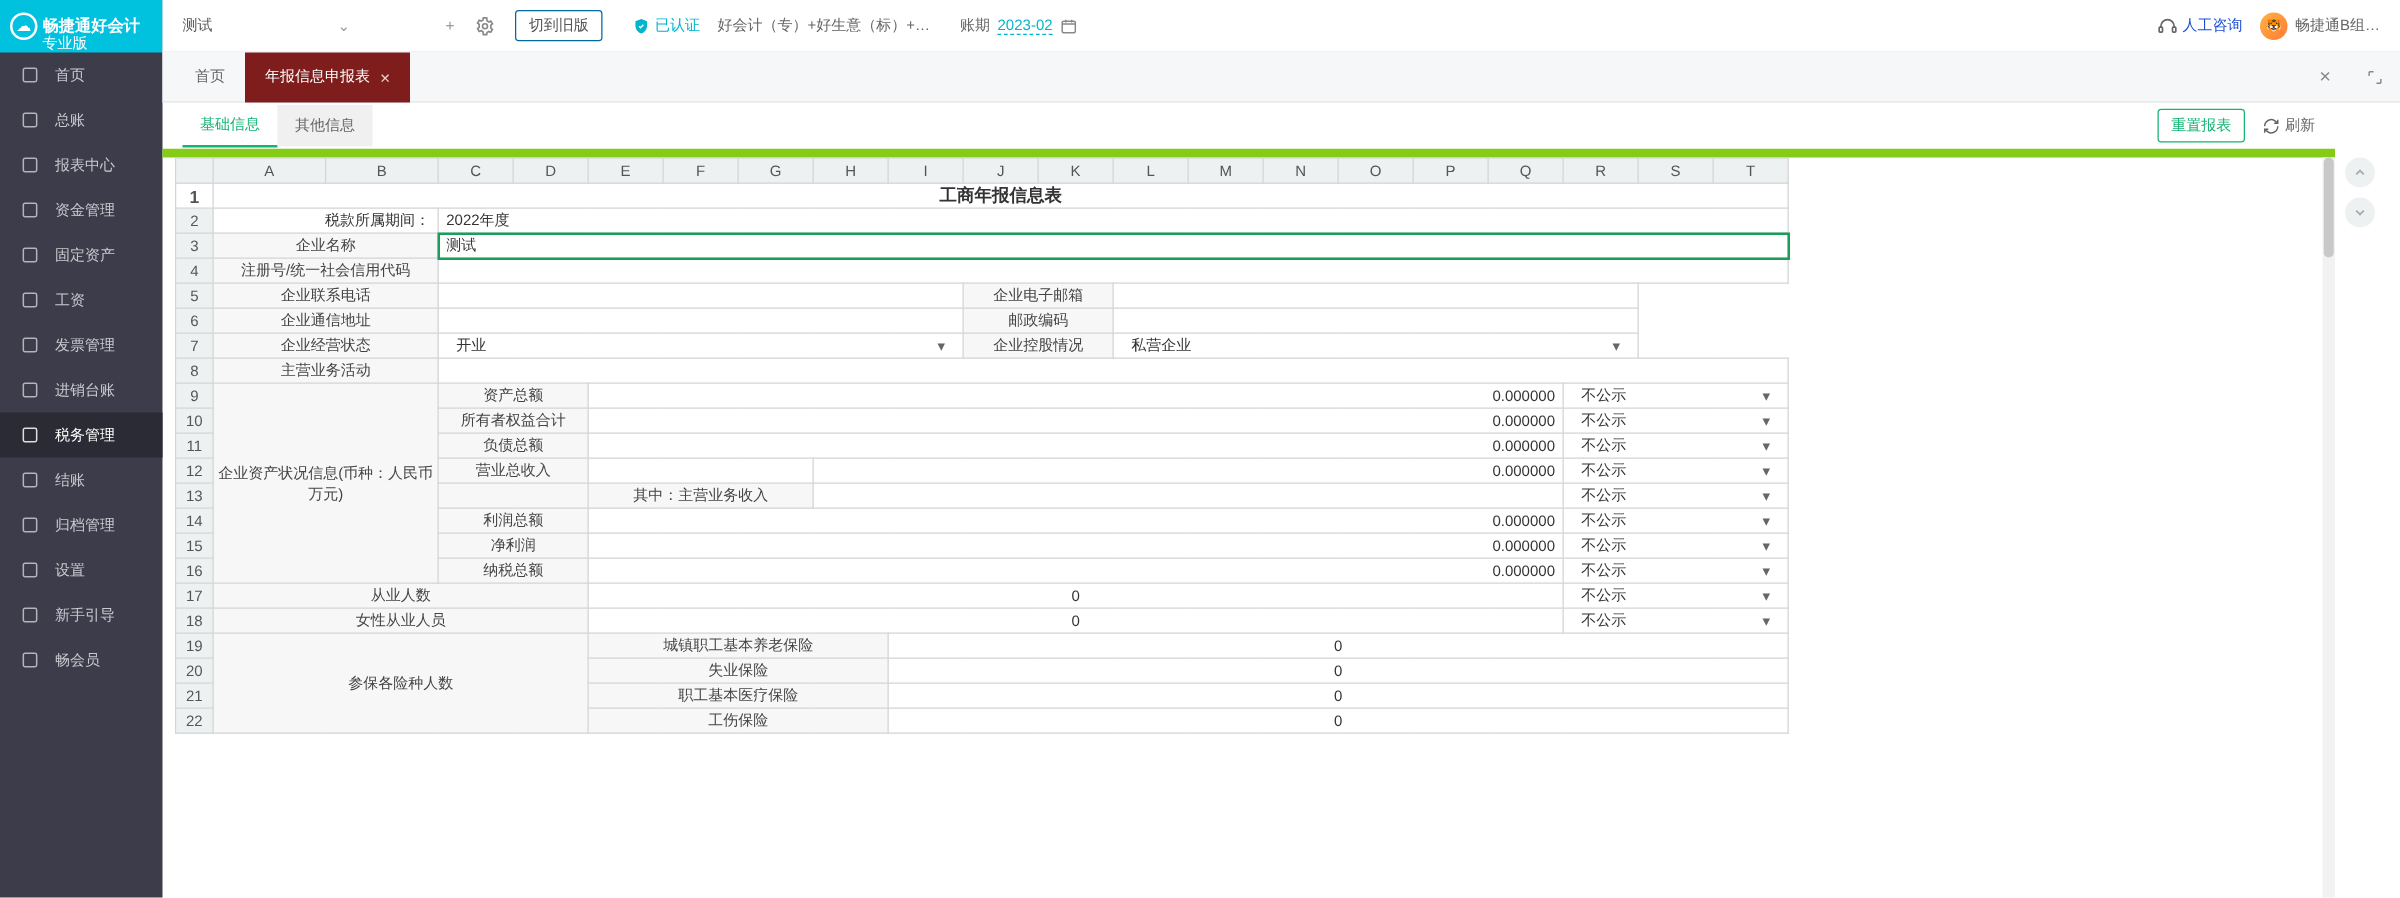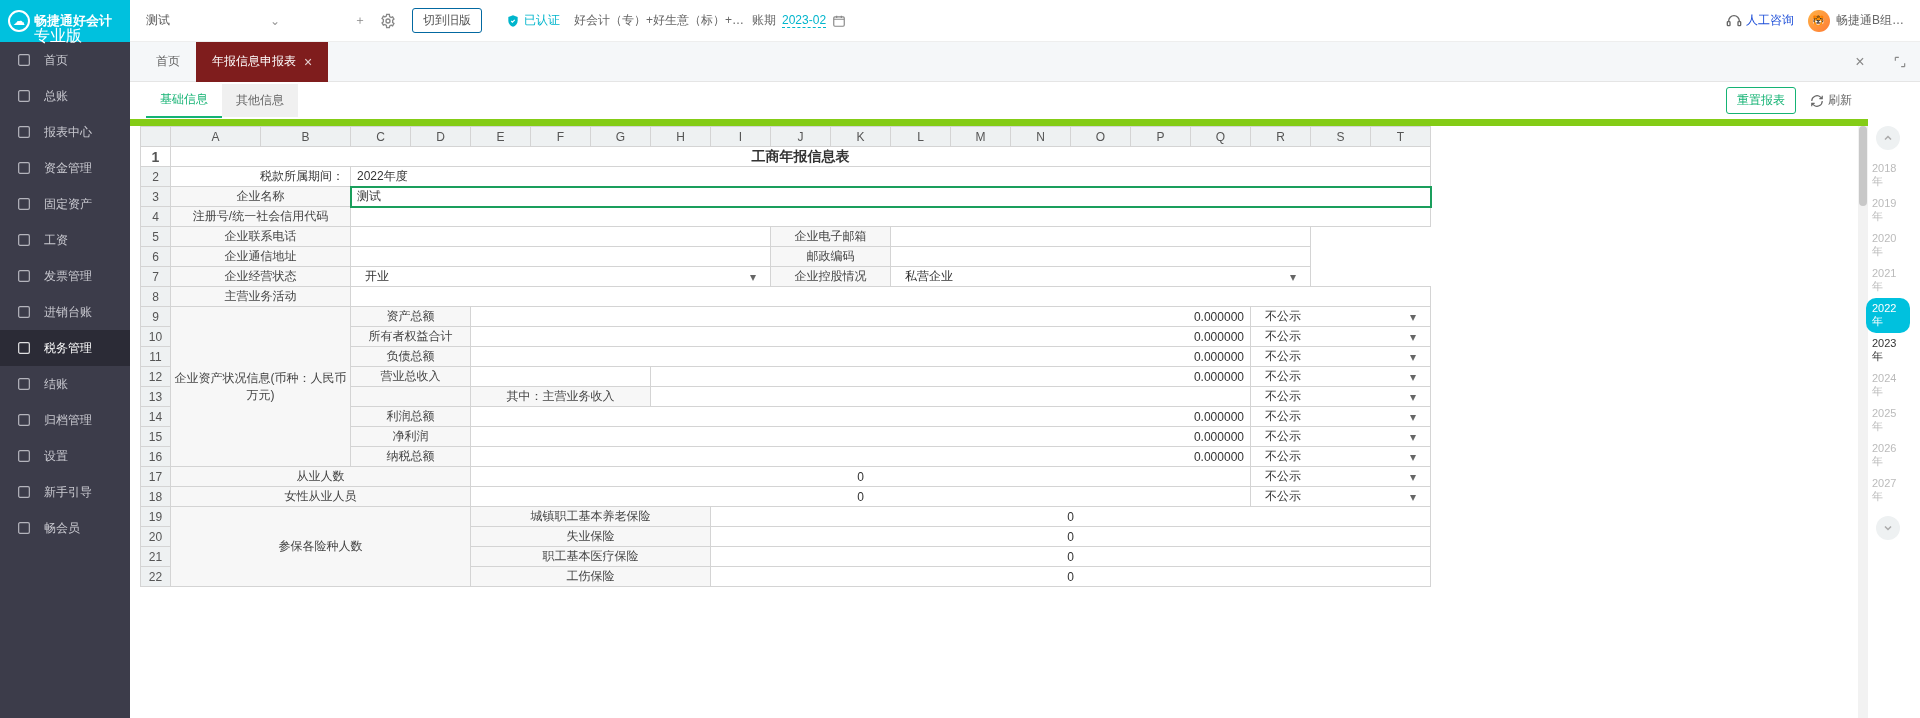--- a/index.html
+++ b/index.html
@@ -3,34 +3,34 @@
 <meta charset="utf-8">
 <style>
 * { margin:0; padding:0; box-sizing:border-box; font-family:"Microsoft YaHei","PingFang SC",Arial,sans-serif; }
 body { background:#fff; overflow:hidden; width:1920px; height:718px; font-size:12px; color:#333; }
 
 
 .sidebar { position:absolute; left:0; top:0; width:130px; height:100%; background:#3c3c4a; color:#c9c9d0; }
 .logo { height:42px; background:#00c1de; color:#fff; display:flex; align-items:center; padding:0 8px; }
 .logo-icon { width:22px;height:22px;border:2px solid #fff;border-radius:50%;display:flex;align-items:center;justify-content:center;font-size:12px;margin-right:4px; }
 .logo-text { font-size:13px; font-weight:bold; }
-.logo-sub { font-size:16px; position:absolute; top:26px; left:34px;font-family:Liberation Serif, serif; }
+.logo-sub { font-size:12px; position:absolute; top:26px; left:34px;font-family:Liberation Serif, serif; }
 .nav-item { height:36px; display:flex; align-items:center; padding:0 16px; cursor:pointer; }
 .nav-item.active { background:#2b2b36; color:#fff; }
 .nav-item .icon { width:16px; margin-right:12px; opacity:.85; display:inline-flex; }
 
 
 .topbar { position:absolute; left:130px; top:0; right:0; height:42px; display:flex; align-items:center; padding:0 16px; background:#fff; border-bottom:1px solid #eee; }
 .acct-select { min-width:200px; color:#555; display:flex; align-items:center; }
 .acct-select .chev { margin-left:100px; color:#999; }
 .tb-btn { width:28px;height:28px;display:flex;align-items:center;justify-content:center;color:#888;cursor:pointer;border-radius:4px; }
 .old-ver { border:1px solid #0369a1;border-radius:3px;padding:3px 10px;margin:0 10px;color:#555;cursor:pointer; }
 .verify { color:#00b5cc; display:flex; align-items:center; margin:0 14px; }
 .verify .shield { margin-right:4px; }
-.plan { color:#666; margin-right:8px; }
+.plan { color:#666; margin-right:24px; }
 .period-label { color:#666; margin-right:6px; }
 .period-val { color:#00b5cc; border-bottom:1px dashed #00b5cc; cursor:pointer; }
 .tb-right { margin-left:auto; display:flex; align-items:center; gap:14px; }
 .svc { display:flex;align-items:center;color:#1d4ed8;cursor:pointer; }
 .svc .hicon { margin-right:4px; }
 .user { display:flex;align-items:center;color:#666;cursor:pointer; }
 .avatar { width:22px;height:22px;border-radius:50%;background:linear-gradient(135deg,#ffb347,#ff7b33);margin-right:6px;display:flex;align-items:center;justify-content:center;color:#fff;font-size:10px; }
 
 
 .tabrow { position:absolute; left:130px; top:42px; right:0; height:40px; display:flex; align-items:center; background:#f5f7f9; border-bottom:1px solid #e5e5e5; padding-left:10px; }
@@ -506,30 +506,18 @@
 <div class="scrollbar">
     <div class="thumb"></div>
   </div>
 
 <div class="yearpanel">
   <div class="ybtn">
     <svg width="12" height="12" viewBox="0 0 24 24" fill="none" stroke="#aaa" stroke-width="3">
         <path d="M6 15l6-6 6 6"></path>
       </svg>
   </div>
-  <div id="years">
-      <div class="yitem">2018年</div>
-      <div class="yitem">2019年</div>
-      <div class="yitem">2020年</div>
-      <div class="yitem">2021年</div>
-      <div class="yitem yon">2022年</div>
-      <div class="yitem ycur">2023年</div>
-      <div class="yitem">2024年</div>
-      <div class="yitem">2025年</div>
-      <div class="yitem">2026年</div>
-      <div class="yitem">2027年</div>
-    </div>
   <div class="ybtn">
     <svg width="12" height="12" viewBox="0 0 24 24" fill="none" stroke="#aaa" stroke-width="3">
         <path d="M6 9l6 6 6-6"></path>
       </svg>
   </div>
 </div>
 
 </body></html>

